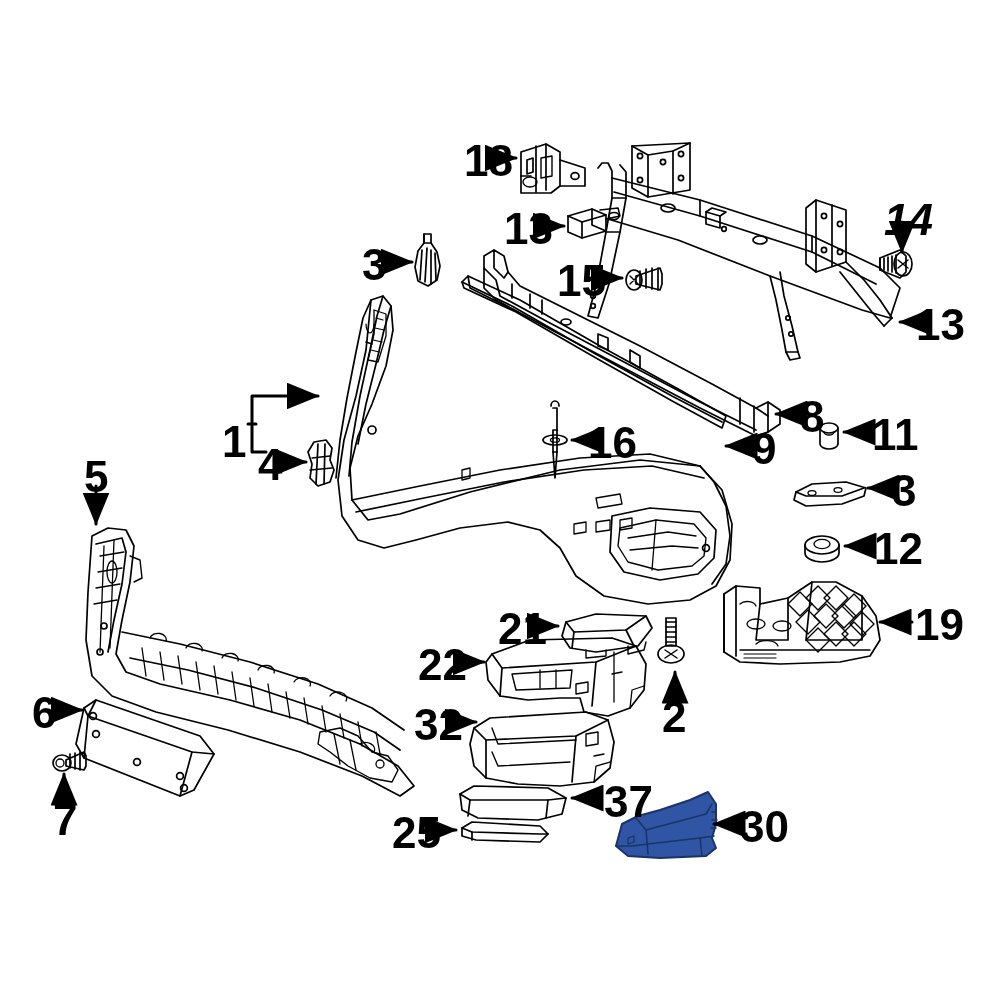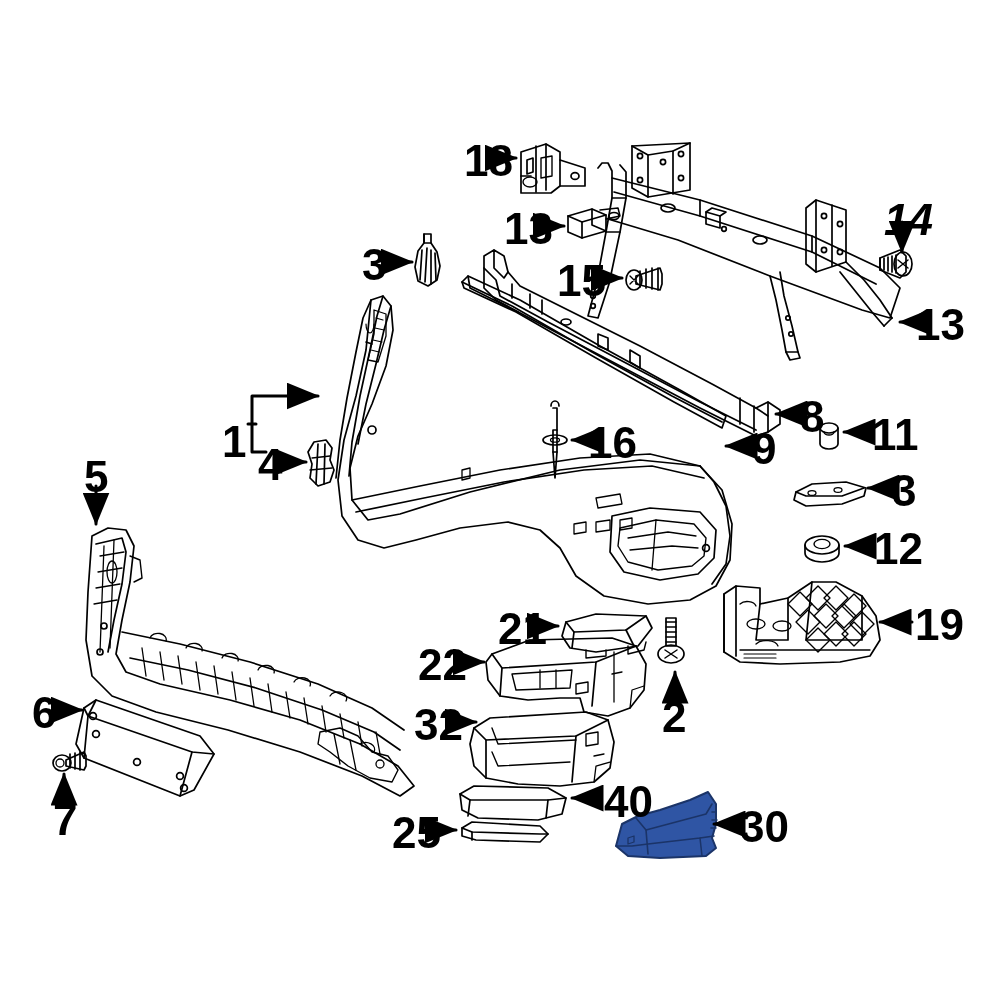--- a/index.html
+++ b/index.html
@@ -459,16 +459,16 @@
   <div class="callout-num" style="left:884px;top:198px;font-style:italic;">14</div>
   <div class="callout-num" style="left:557px;top:259px;">15</div>
   <div class="callout-num" style="left:588px;top:421px;">16</div>
   <div class="callout-num" style="left:504px;top:207px;">13</div>
   <div class="callout-num" style="left:464px;top:139px;">18</div>
   <div class="callout-num" style="left:915px;top:603px;">19</div>
   <div class="callout-num" style="left:740px;top:805px;">30</div>
   <div class="callout-num" style="left:498px;top:607px;">21</div>
   <div class="callout-num" style="left:418px;top:643px;">22</div>
   <div class="callout-num" style="left:414px;top:703px;">32</div>
-  <div class="callout-num" style="left:604px;top:780px;">40</div>
+  <div class="callout-num" style="left:604px;top:780px;">37</div>
   <div class="callout-num" style="left:392px;top:811px;">25</div>
 
 </div>
 
 </body></html>

